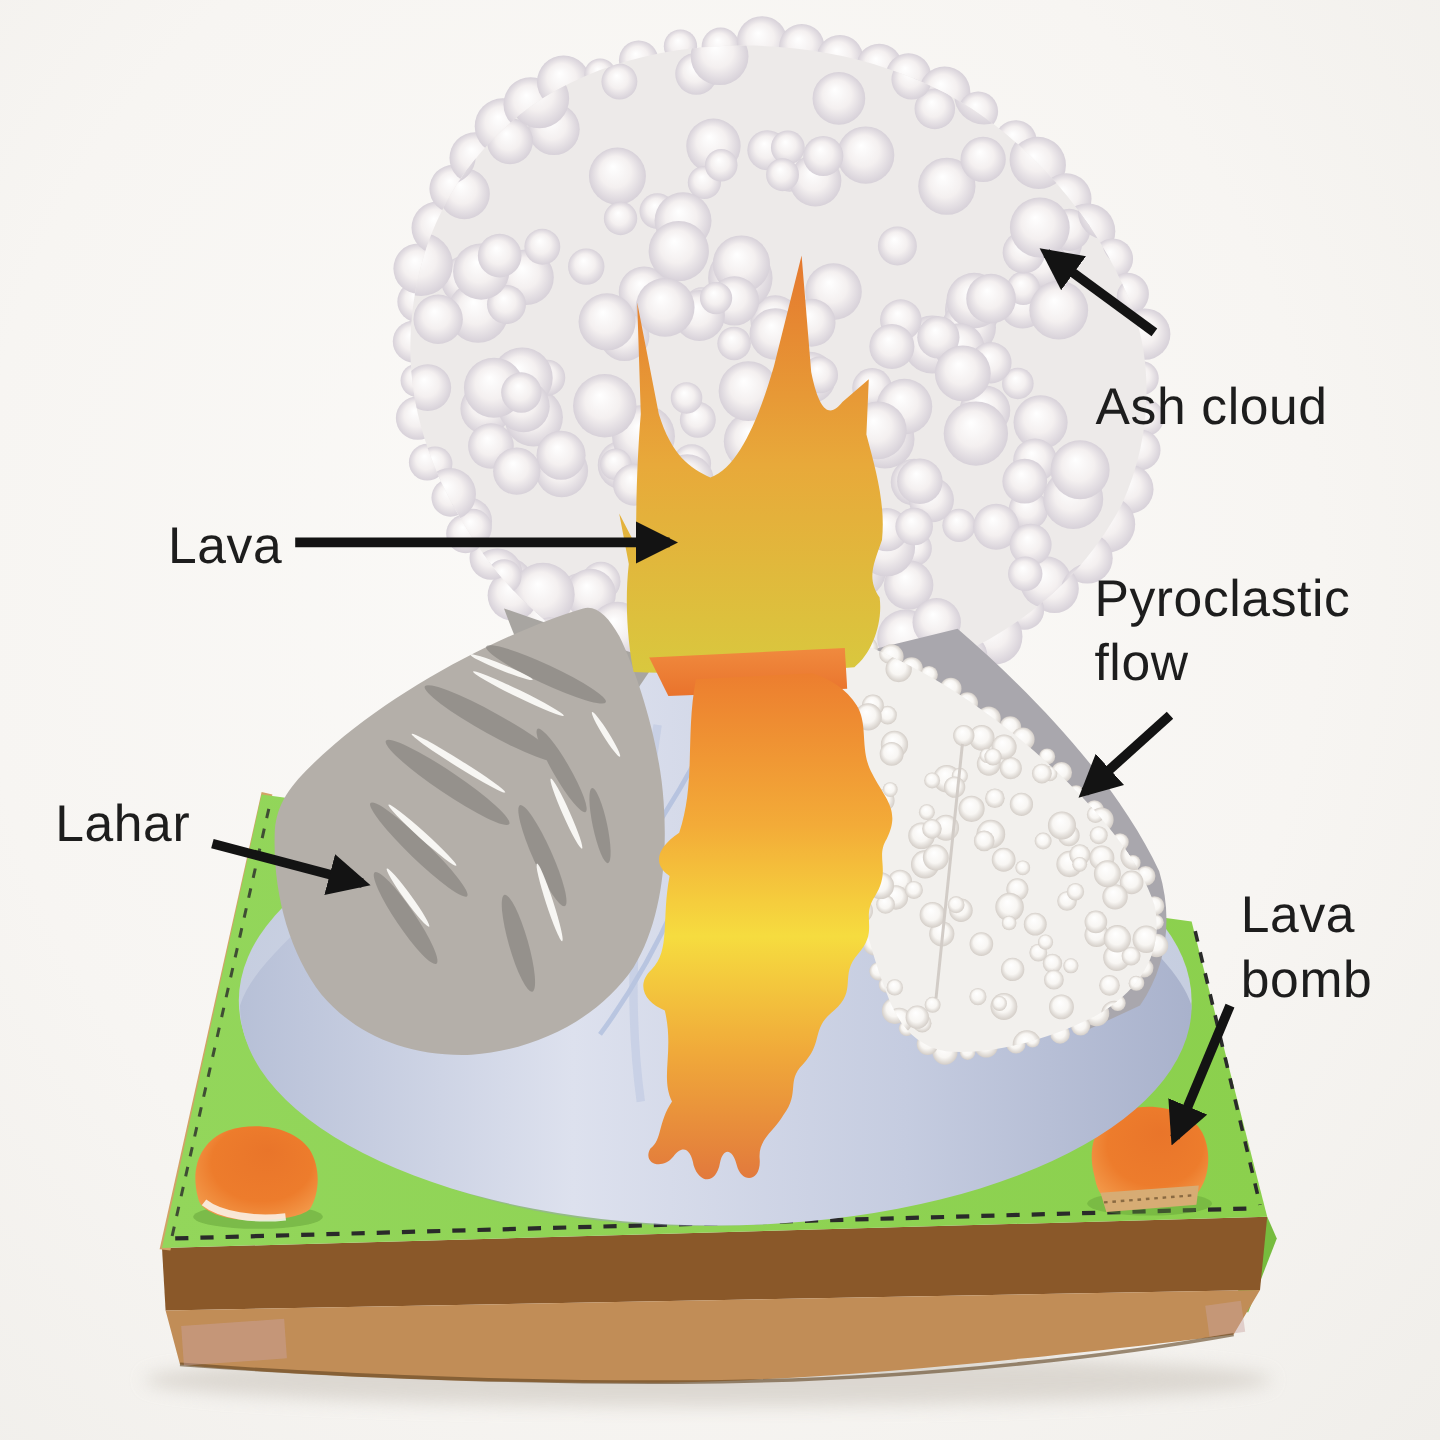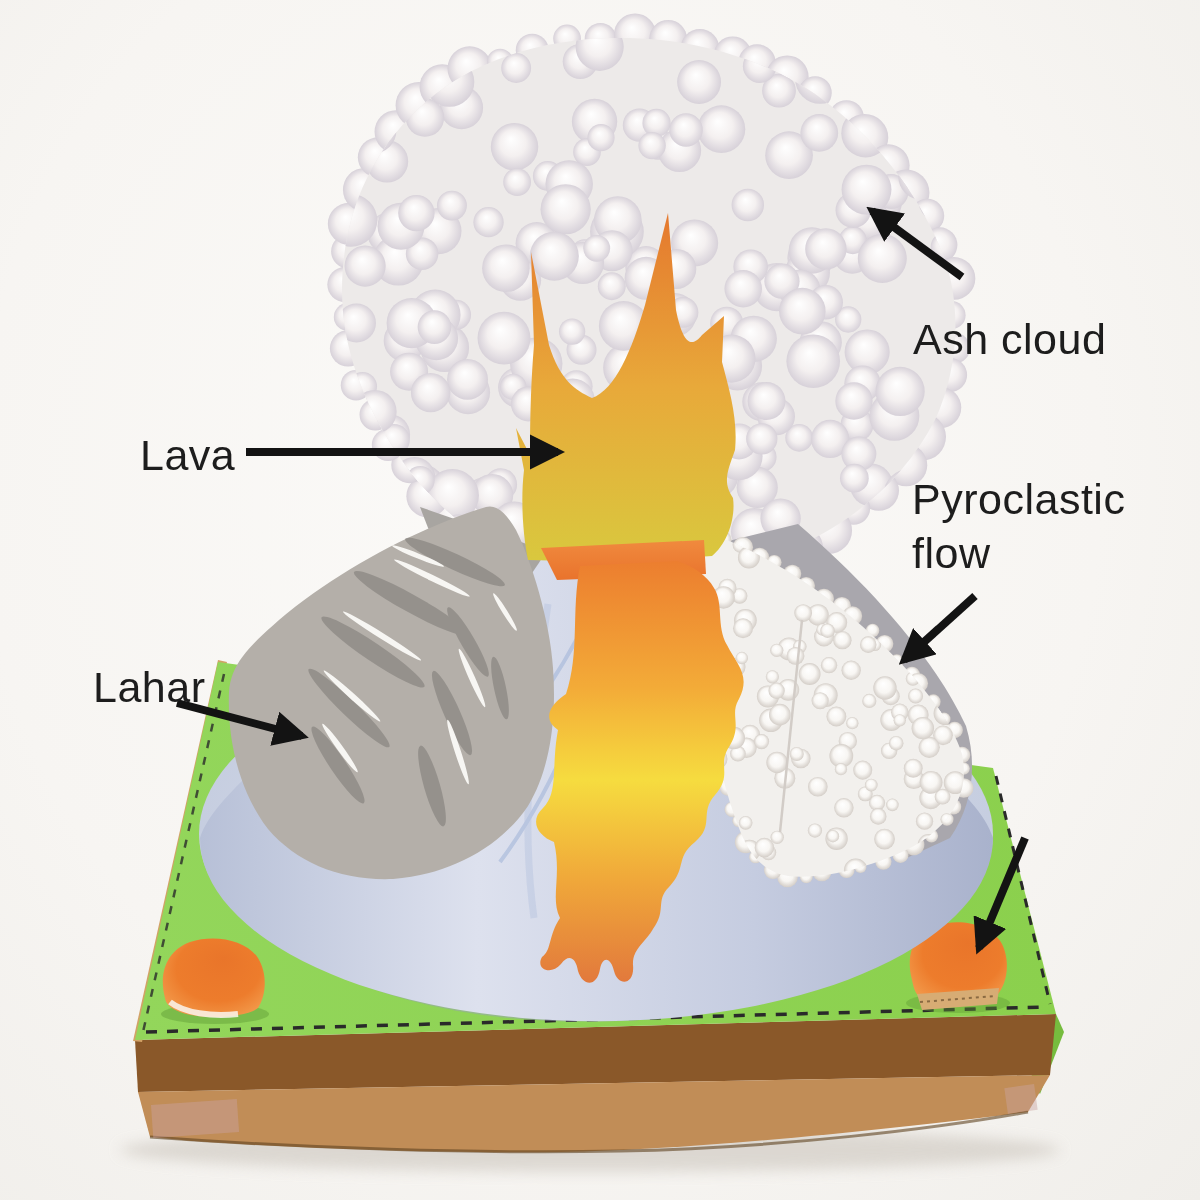--- a/index.html
+++ b/index.html
@@ -610,15 +610,16 @@
     <line x1="246" y1="452" x2="558" y2="452" marker-end="url(#ah)" stroke="#131313"></line>
     <line x1="975" y1="596" x2="904" y2="660" marker-end="url(#ah)" stroke="#131313"></line>
     <line x1="177" y1="703" x2="302" y2="736" marker-end="url(#ah)" stroke="#131313"></line>
     <line x1="1025" y1="838" x2="979" y2="948" marker-end="url(#ah)" stroke="#131313"></line>
   </g>
 </svg>
 
 <div class="label" style="left:913px;top:312px;">Ash cloud</div>
 <div class="label" style="left:130px;top:428px;margin-left:10px;">Lava</div>
 <div class="label center" style="left:912px;top:472px;width:256px;">Pyroclastic flow</div>
-<div class="label" style="left:46px;top:660px;margin-left:47px;">Lahar</div>
+<div class="label" style="left:46px;top:660px;">Lahar</div>
+<div class="label center" style="left:1034px;top:736px;width:140px;">Lava bomb</div>
 
 </div>
 
 </body></html>

